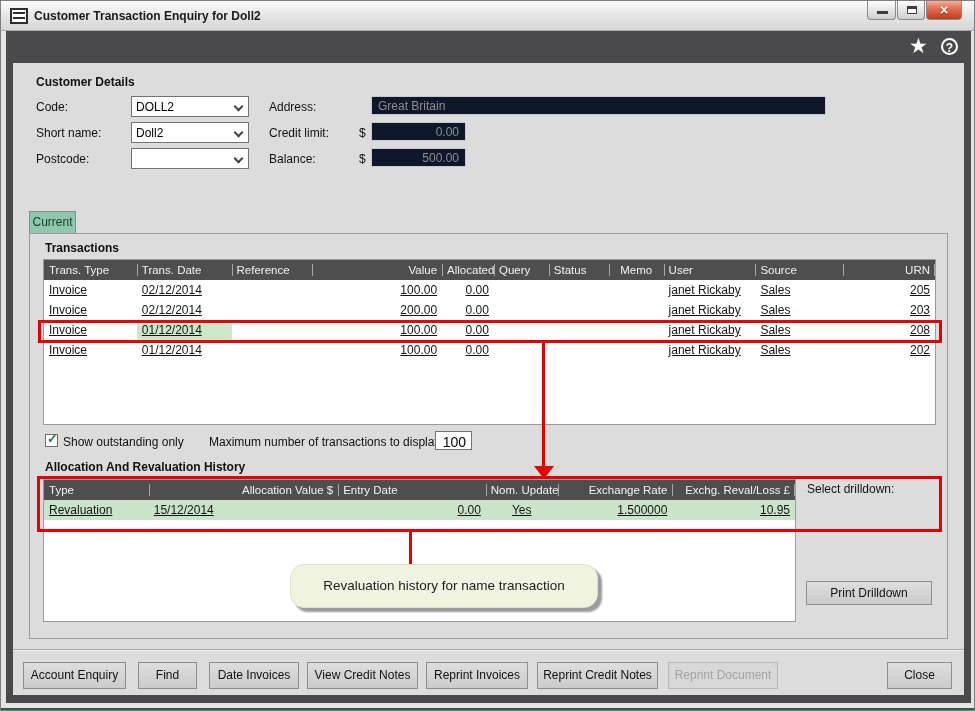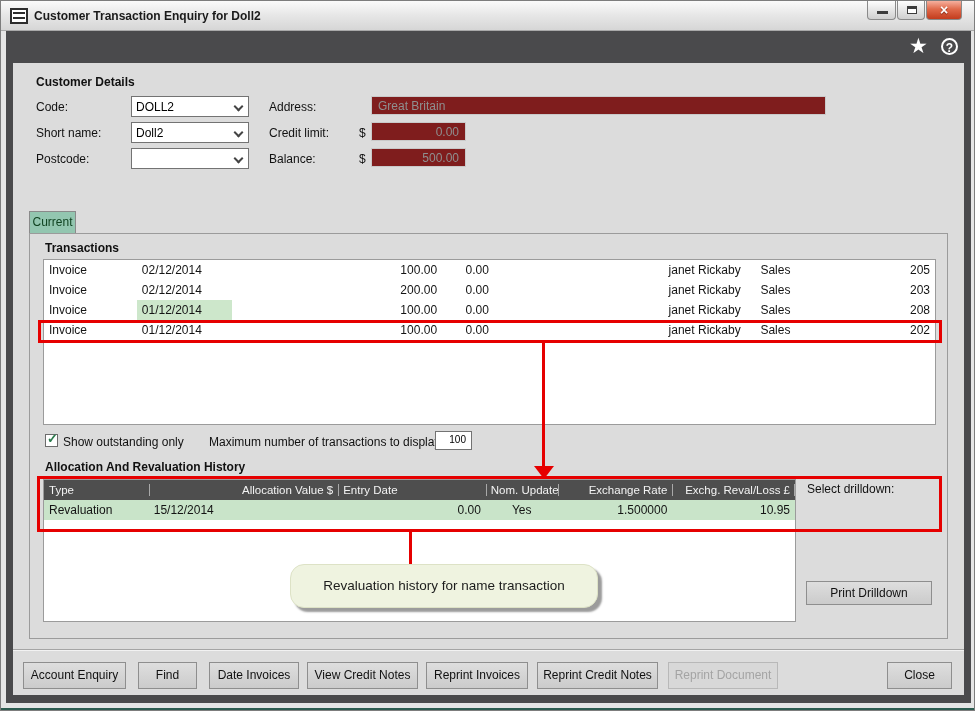--- a/index.html
+++ b/index.html
@@ -30,43 +30,43 @@
 
   .panel { position:absolute; left:12px; top:62px; width:951px; height:632px; background:#dcdcdc; }
   .teal-strip { position:absolute; left:0; top:707px; width:975px; height:4px; background:#2d5c50; }
 
   
   .lbl { position:absolute; font-size:12px; color:#111; white-space:nowrap; }
   .lbl.bold { font-weight:bold; }
   .combo { position:absolute; background:#fff; border:1px solid #737373; font-size:12px; color:#000; }
   .combo .cv { position:absolute; left:4px; top:3px; white-space:nowrap; }
   .chev { position:absolute; right:6px; top:6px; width:7px; height:7px; border-right:2px solid #444; border-bottom:2px solid #444; transform:rotate(45deg); }
-  .dis-field { position:absolute; background:#7f1d1d; border:1px solid #c9c9c9; font-size:12px; color:#8f8f8f; }
+  .dis-field { position:absolute; background:#0f172a; border:1px solid #c9c9c9; font-size:12px; color:#8f8f8f; }
   .dis-field .fv { position:absolute; top:2px; white-space:nowrap; }
   .dis-field .fv.left { left:6px; } .dis-field .fv.right { right:6px; }
-  .txt-input { position:absolute; background:#fff; border:1px solid #737373; font-size:10px; color:#000;text-align:right; }
+  .txt-input { position:absolute; background:#fff; border:1px solid #737373; font-size:14px; color:#000;text-align:right; }
   .txt-input .fv { position:absolute; right:5px; top:2px; }
 
   .btn { position:absolute; background:linear-gradient(#dedede,#cbcbcb); border:1px solid #8e8e8e;
     font-size:12px; color:#111; text-align:center; cursor:pointer; }
   .btn.disabled { color:#a4a4a4; border-color:#b8b8b8; background:#d8d8d8; cursor:default; }
 
   
   .tab { position:absolute; left:28px; top:210px; width:47px; height:22px; background:#93c6b0;
     border:1px solid #8a8a8a; border-bottom:none; font-size:12px; color:#142; text-align:center; line-height:21px; }
   .groupbox { position:absolute; left:28px; top:232px; width:919px; height:406px; border:1px solid #9b9b9b; }
 
   
   .table { position:absolute; border:1px solid #9b9b9b; background:#fff; }
   .thead { display:flex; background:#4e4e4e; height:20px; }
   .th { position:relative; font-size:11.5px; color:#f3f3f3; line-height:20px; padding:0 5px; white-space:nowrap; overflow:hidden; }
   .th + .th::before, .th:last-child::after { content:""; position:absolute; left:0; top:4px; width:1px; height:12px; background:#a8a8a8; }
   .th:last-child::after { left:auto; right:0; }
   .trow { display:flex; height:20px; background:#fff; }
-  .td { font-size:12px; color:#141414; line-height:20px; padding:0 5px; white-space:nowrap; overflow:hidden; }
+  .td { font-size:12px; color:#141414; line-height:20px; padding:0 5px; white-space:nowrap; overflow:hidden;text-decoration:underline; }
   .al { text-align:left; } .ar { text-align:right; } .ac { text-align:center; }
   .hl-cell { background:#cde7cb; }
   .hl-row .td { background:#c9e4c9; }
 
   
   .checkbox { position:absolute; left:44px; top:433px; width:13px; height:13px; background:#fff; border:1px solid #6c6c6c; }
   .checkbox .mark { position:absolute; left:1px; top:-4px; font-size:13px; font-weight:bold; color:#2d7d4f; }
 
   
   .red-box { position:absolute; border:3px solid #e60000; pointer-events:none; }
@@ -141,20 +141,33 @@
   <div class="lbl" style="left:358px; top:151px;">$</div>
   <div class="dis-field" style="left:370px; top:147px; width:95px; height:19px;">
     <span class="fv right">500.00</span>
   </div>
 
   <div class="tab">Current</div>
   <div class="groupbox"></div>
 
   <div class="lbl bold" style="left:44px; top:240px;">Transactions</div>
   <div class="table" id="txn-table" style="left:42px; top:258px; width:893px; height:166px;">
+    <div class="thead">
+        <div class="th al" style="width: 93px;">Trans. Type</div>
+        <div class="th al" style="width: 95px;">Trans. Date</div>
+        <div class="th al" style="width: 81px;">Reference</div>
+        <div class="th ar" style="width: 130px;">Value</div>
+        <div class="th ar" style="width: 52px;">Allocated</div>
+        <div class="th al" style="width: 55px;">Query</div>
+        <div class="th al" style="width: 60px;">Status</div>
+        <div class="th ac" style="width: 55px;">Memo</div>
+        <div class="th al" style="width: 92px;">User</div>
+        <div class="th al" style="width: 88px;">Source</div>
+        <div class="th ar" style="width: 92px;">URN</div>
+      </div>
     <div class="tbody">
         <div class="trow">
           <div class="td al" style="width: 93px;">Invoice</div>
           <div class="td al" style="width: 95px;">02/12/2014</div>
           <div class="td al" style="width: 81px;"></div>
           <div class="td ar" style="width: 130px;">100.00</div>
           <div class="td ar" style="width: 52px;">0.00</div>
           <div class="td al" style="width: 55px;"></div>
           <div class="td al" style="width: 60px;"></div>
           <div class="td al" style="width: 55px;"></div>

